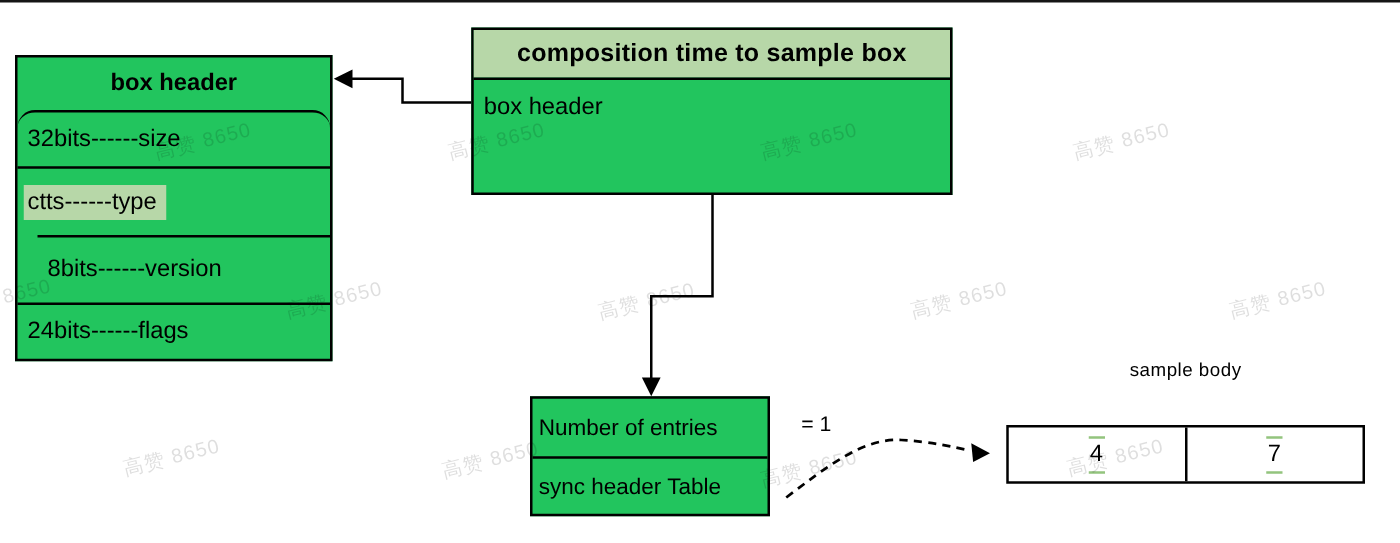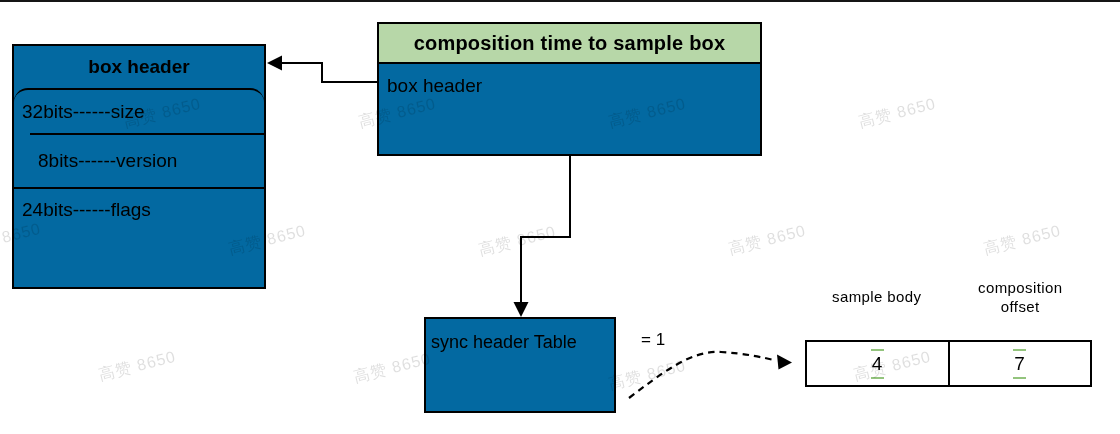--- a/index.html
+++ b/index.html
@@ -14,21 +14,21 @@
   }
   .top-rule {
     position: absolute; left: 0; top: 0;
     width: 100%; height: 2px; background: #151515;
   }
 
   
   .dbox {
     position: absolute;
     border: 2px solid #000000;
-    background: #0369a1;
+    background: #22c55e;
     box-sizing: border-box;
     z-index: 1;
   }
   .dbox .title {
     display: flex; align-items: center; justify-content: center;
     font-weight: bold;
   }
   .dbox .row {
     display: flex; align-items: center;
     border-top: 2px solid #000000;
@@ -123,49 +123,52 @@
 
 <div class="canvas">
 
   <div class="top-rule"></div>
 
   <div class="dbox left-box">
     <div class="title">box header</div>
     <div class="row r1">
       <span>32bits------size</span>
     </div>
+    <div class="row r2">
+      <span class="hl">ctts------type</span>
+    </div>
     <div class="row r3">
       <span>8bits------version</span>
     </div>
     <div class="row r4">
       <span>24bits------flags</span>
     </div>
   </div>
 
   <div class="dbox main-box">
     <div class="title">composition time to sample box</div>
     <div class="row">
       <span>box header</span>
     </div>
   </div>
 
   <div class="dbox entries-box">
     <div class="row">
+      <span>Number of entries</span>
+    </div>
+    <div class="row">
       <span>sync header Table</span>
     </div>
   </div>
 
   <div class="equals">= 1</div>
 
   <div class="table-labels">
     <div class="lcell">
       <span>sample body</span>
-    </div>
-    <div class="lcell">
-      <span class="wrap">composition offset</span>
     </div>
   </div>
 
   <div class="sample-table">
     <div class="cell first">
       <div class="mark"></div>
       <span class="digit">4</span>
       <div class="mark"></div>
     </div>
     <div class="cell">

